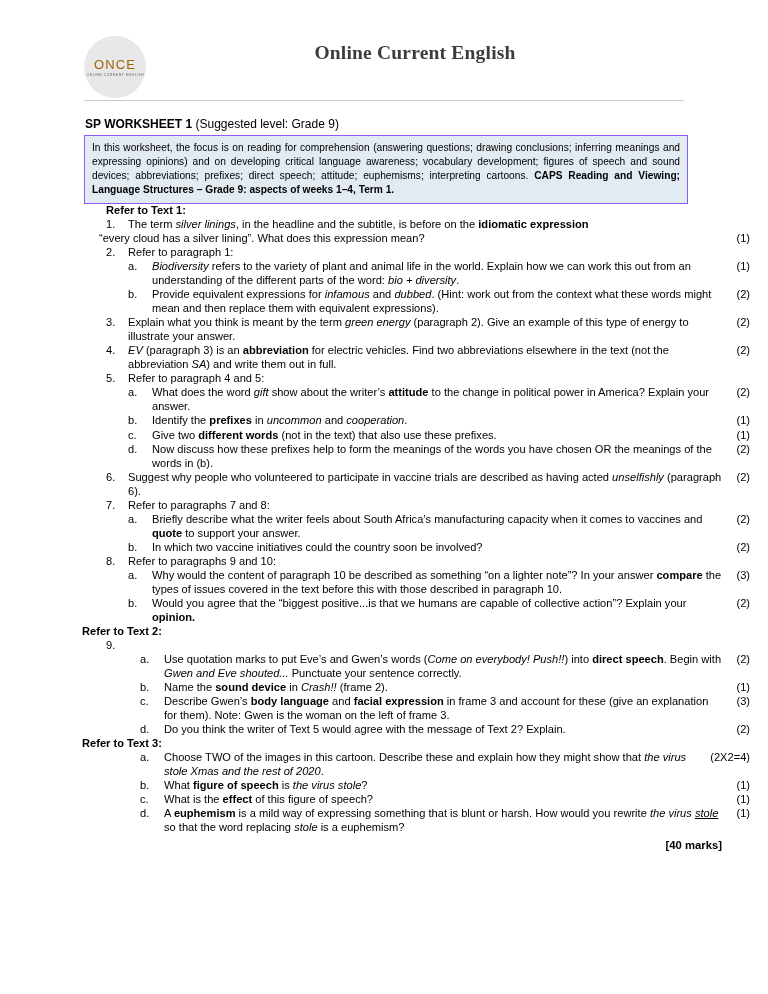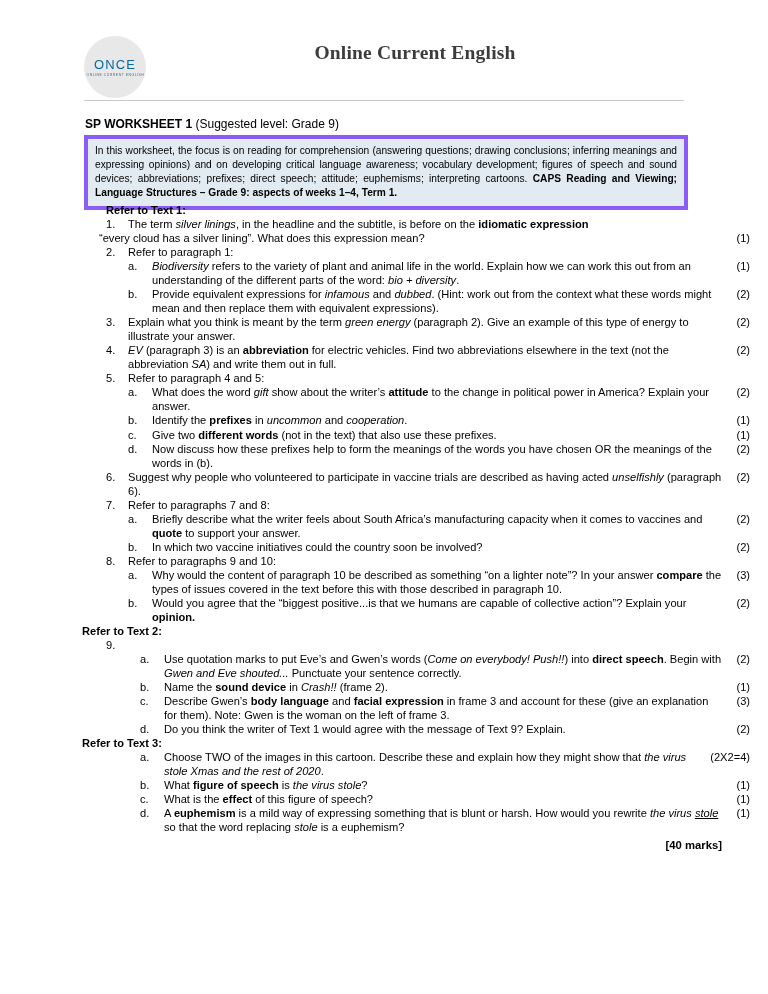--- a/index.html
+++ b/index.html
@@ -17,21 +17,21 @@
   .header{
     position:absolute;left:0;top:0;width:768px;height:104px;
   }
   .logo-circle{
     position:absolute;left:84px;top:36px;width:62px;height:62px;
     border-radius:50%;background:#e8e8e8;
     display:flex;flex-direction:column;align-items:center;justify-content:center;
   }
   .logo-circle .logo-main{
     font-family:"Liberation Sans", sans-serif;
-    font-size:13px;letter-spacing:1.1px;color:#0369a1;line-height:1;
+    font-size:13px;letter-spacing:1.1px;color:#a16207;line-height:1;
   }
   .logo-circle .logo-sub{
     font-family:"Liberation Sans", sans-serif;
     font-size:2.6px;letter-spacing:.35px;color:#5c6b7a;margin-top:3px;
     transform:scale(1.35);
   }
   .header-titles{
     position:absolute;left:180px;top:42px;width:470px;text-align:center;
   }
   .header-titles h1{
@@ -49,21 +49,21 @@
   
   .ws-title{
     position:absolute;left:85px;top:117px;
     font-size:12px;
   }
   .ws-title b{font-weight:bold;}
 
   .focus-box{
     position:absolute;left:84px;top:135px;width:604px;
     box-sizing:border-box;
-    border:4px solid #8b5cf6;
+    border:1px solid #8b5cf6;
     background:#e3ebf2;
     padding:5px 7px 6px 7px;
     font-size:10.2px;line-height:1.36;
     text-align:justify;
   }
   .focus-box b{font-weight:bold;}
 
   .content{
     position:absolute;left:0;top:203px;width:768px;
     font-size:11.1px;line-height:1.265;
@@ -287,21 +287,21 @@
     </div>
     <div class="row lvl2b">
       <div class="marker">c.</div>
       <div class="txt">
         <span>Describe Gwen’s </span><b>body language</b><span> and </span><b>facial expression</b><span> in frame 3 and account for these (give an explanation for them). Note: Gwen is the woman on the left of frame 3.</span>
       </div>
       <div class="marks">(3)</div>
     </div>
     <div class="row lvl2b">
       <div class="marker">d.</div>
-      <div class="txt">Do you think the writer of Text 1 would agree with the message of Text 9? Explain.</div>
+      <div class="txt">Do you think the writer of Text 5 would agree with the message of Text 2? Explain.</div>
       <div class="marks">(2)</div>
     </div>
 
     <div class="secthead tight">Refer to Text 3:</div>
 
     <div class="row lvl2b">
       <div class="marker">a.</div>
       <div class="txt">
         <span>Choose TWO of the images in this cartoon. Describe these and explain how they might show that </span><i>the virus stole Xmas and the rest of 2020</i><span>.</span>
       </div>

